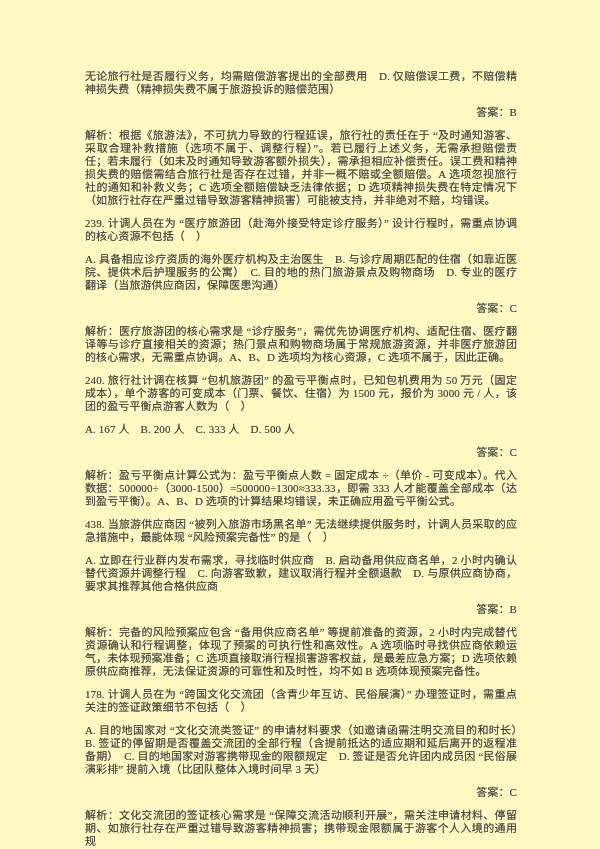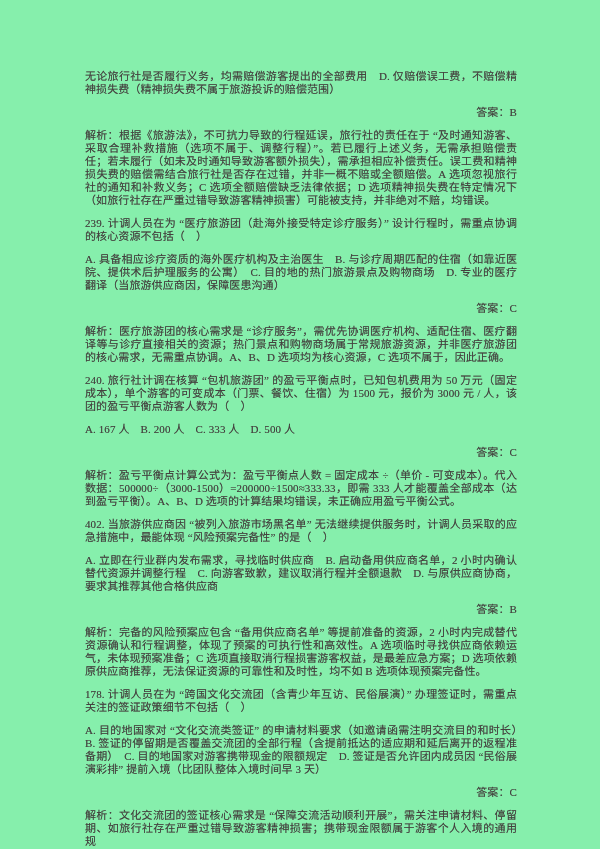--- a/index.html
+++ b/index.html
@@ -9,21 +9,21 @@
   body {
     width: 600px;
     height: 849px;
     background: #f3f2ef;
     overflow: hidden;
     position: relative;
   }
   .page {
     position: absolute;
     inset: 0;
-    background: #86efac;
+    background: #fef9c3;
   }
   .content {
     position: absolute;
     left: 85px;
     top: 70px;
     width: 432px;
     font-family: "Liberation Serif", "DejaVu Serif", serif;
     font-size: 11px;
     line-height: 13px;
     color: #44423f;
@@ -46,22 +46,22 @@
     <p class="para">无论旅行社是否履行义务，均需赔偿游客提出的全部费用　D. 仅赔偿误工费，不赔偿精神损失费（精神损失费不属于旅游投诉的赔偿范围）</p>
     <p class="para answer">答案：B</p>
     <p class="para">解析：根据《旅游法》，不可抗力导致的行程延误，旅行社的责任在于 “及时通知游客、采取合理补救措施（选项不属于、调整行程）”。若已履行上述义务，无需承担赔偿责任；若未履行（如未及时通知导致游客额外损失），需承担相应补偿责任。误工费和精神损失费的赔偿需结合旅行社是否存在过错，并非一概不赔或全额赔偿。A 选项忽视旅行社的通知和补救义务；C 选项全额赔偿缺乏法律依据；D 选项精神损失费在特定情况下（如旅行社存在严重过错导致游客精神损害）可能被支持，并非绝对不赔，均错误。</p>
     <p class="para">239. 计调人员在为 “医疗旅游团（赴海外接受特定诊疗服务）” 设计行程时，需重点协调的核心资源不包括（　）</p>
     <p class="para">A. 具备相应诊疗资质的海外医疗机构及主治医生　B. 与诊疗周期匹配的住宿（如靠近医院、提供术后护理服务的公寓）　C. 目的地的热门旅游景点及购物商场　D. 专业的医疗翻译（当旅游供应商因，保障医患沟通）</p>
     <p class="para answer">答案：C</p>
     <p class="para">解析：医疗旅游团的核心需求是 “诊疗服务”，需优先协调医疗机构、适配住宿、医疗翻译等与诊疗直接相关的资源；热门景点和购物商场属于常规旅游资源，并非医疗旅游团的核心需求，无需重点协调。A、B、D 选项均为核心资源，C 选项不属于，因此正确。</p>
     <p class="para">240. 旅行社计调在核算 “包机旅游团” 的盈亏平衡点时，已知包机费用为 50 万元（固定成本），单个游客的可变成本（门票、餐饮、住宿）为 1500 元，报价为 3000 元 / 人，该团的盈亏平衡点游客人数为（　）</p>
     <p class="para">A. 167 人　B. 200 人　C. 333 人　D. 500 人</p>
     <p class="para answer">答案：C</p>
-    <p class="para">解析：盈亏平衡点计算公式为：盈亏平衡点人数 = 固定成本 ÷（单价 - 可变成本）。代入数据：500000÷（3000-1500）=200000÷1500≈333.33，即需 333 人才能覆盖全部成本（达到盈亏平衡）。A、B、D 选项的计算结果均错误，未正确应用盈亏平衡公式。</p>
-    <p class="para">402. 当旅游供应商因 “被列入旅游市场黑名单” 无法继续提供服务时，计调人员采取的应急措施中，最能体现 “风险预案完备性” 的是（　）</p>
+    <p class="para">解析：盈亏平衡点计算公式为：盈亏平衡点人数 = 固定成本 ÷（单价 - 可变成本）。代入数据：500000÷（3000-1500）=500000÷1300≈333.33，即需 333 人才能覆盖全部成本（达到盈亏平衡）。A、B、D 选项的计算结果均错误，未正确应用盈亏平衡公式。</p>
+    <p class="para">438. 当旅游供应商因 “被列入旅游市场黑名单” 无法继续提供服务时，计调人员采取的应急措施中，最能体现 “风险预案完备性” 的是（　）</p>
     <p class="para">A. 立即在行业群内发布需求，寻找临时供应商　B. 启动备用供应商名单，2 小时内确认替代资源并调整行程　C. 向游客致歉，建议取消行程并全额退款　D. 与原供应商协商，要求其推荐其他合格供应商</p>
     <p class="para answer">答案：B</p>
     <p class="para">解析：完备的风险预案应包含 “备用供应商名单” 等提前准备的资源，2 小时内完成替代资源确认和行程调整，体现了预案的可执行性和高效性。A 选项临时寻找供应商依赖运气，未体现预案准备；C 选项直接取消行程损害游客权益，是最差应急方案；D 选项依赖原供应商推荐，无法保证资源的可靠性和及时性，均不如 B 选项体现预案完备性。</p>
     <p class="para">178. 计调人员在为 “跨国文化交流团（含青少年互访、民俗展演）” 办理签证时，需重点关注的签证政策细节不包括（　）</p>
     <p class="para">A. 目的地国家对 “文化交流类签证” 的申请材料要求（如邀请函需注明交流目的和时长）　B. 签证的停留期是否覆盖交流团的全部行程（含提前抵达的适应期和延后离开的返程准备期）　C. 目的地国家对游客携带现金的限额规定　D. 签证是否允许团内成员因 “民俗展演彩排” 提前入境（比团队整体入境时间早 3 天）</p>
     <p class="para answer">答案：C</p>
     <p class="para">解析：文化交流团的签证核心需求是 “保障交流活动顺利开展”，需关注申请材料、停留期、如旅行社存在严重过错导致游客精神损害；携带现金限额属于游客个人入境的通用规</p>
   </div>
 </div>
 

